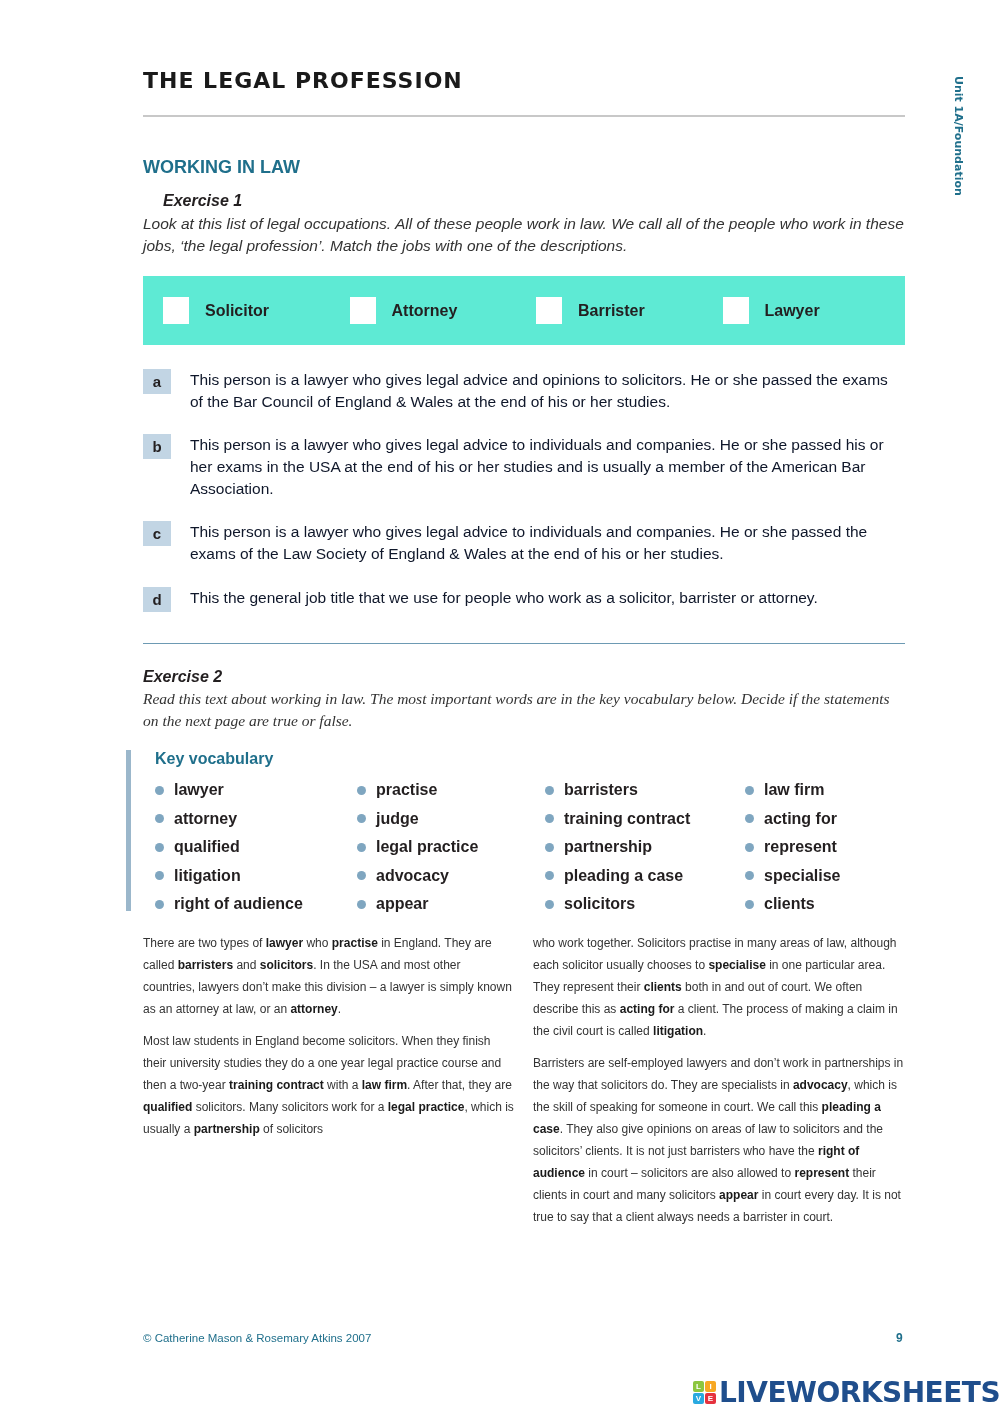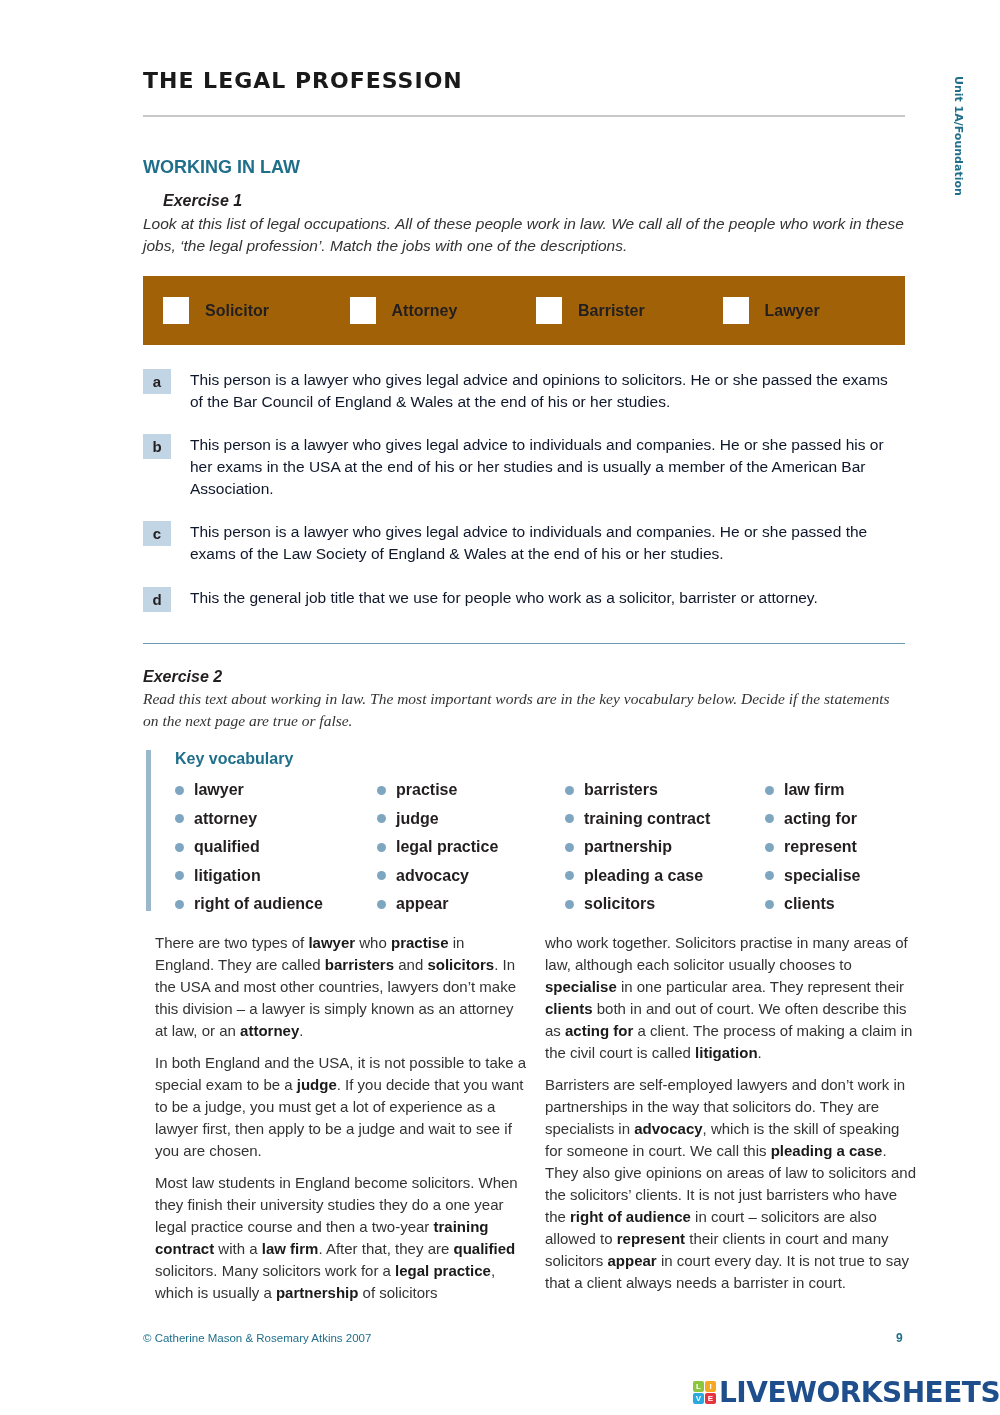--- a/index.html
+++ b/index.html
@@ -34,21 +34,21 @@
     .ex-title {
       position: absolute; left: 143px;
       font-weight: bold; font-style: italic; font-size: 16px; color: #231f20;
     }
     .ex-instructions {
       position: absolute; left: 143px; width: 762px;
       font-style: italic; font-size: 15.5px; line-height: 21.5px; color: #333;
     }
     .options-bar {
       position: absolute; left: 143px; top: 276px; width: 762px; height: 69px;
-      background: #a16207;
+      background: #5eead4;
       display: flex; align-items: center;
     }
     .option {
       width: 186.5px; display: flex; align-items: center; padding-left: 20px;
       cursor: pointer;
     }
     .option-box {
       width: 26px; height: 27px; background: #ffffff; margin-right: 16px;
     }
     .option-label {
@@ -65,21 +65,21 @@
     }
     .desc-text {
       font-size: 15.5px; line-height: 22px; color: #0f172a;
       width: 712px;
     }
     .mid-rule {
       position: absolute; left: 143px; top: 643px; width: 762px; height: 1px;
       background: #6d9ab3;
     }
     .vocab-box {
-      position: absolute; left: 146px; top: 750px; width: 762px; height: 161px;
+      position: absolute; left: 126px; top: 750px; width: 762px; height: 161px;
       border-left: 5px solid #9bb7cb;
     }
     .vocab-heading {
       position: absolute; left: 24px; top: 0px;
       font-weight: bold; font-size: 16px; color: #1f6f8b;
     }
     .vocab-grid {
       position: absolute; left: 24px; top: 26px;
       display: grid;
       grid-template-columns: 202px 188px 200px 150px;
@@ -90,21 +90,21 @@
     .vocab-item {
       display: flex; align-items: center;
       font-weight: bold; font-size: 16px; color: #231f20;
     }
     .bullet {
       width: 9px; height: 9px; border-radius: 50%; background: #7fa6c0;
       margin-right: 10px; flex-shrink: 0;
     }
     .body-col {
       position: absolute; top: 932px; width: 372px;
-      font-size: 15px; line-height: 22px; color: #333; margin-left: 12px;
+      font-size: 12px; line-height: 22px; color: #333;
     }
     .body-col p { margin-bottom: 10px; }
     .body-col b { color: #1a1a1a; }
     .footer-copy {
       position: absolute; left: 143px; top: 1332px;
       font-size: 11.5px; color: #1f6f8b; text-align: center;
     }
     .footer-page {
       position: absolute; left: 896px; top: 1331px;
       font-weight: bold; font-size: 12px; color: #1f6f8b;
@@ -261,21 +261,20 @@
       </div>
     <div class="vocab-item">
         <span class="bullet"></span>
         <span>clients</span>
       </div>
   </div>
 </div>
 
 <div class="body-col" style="left:143px;">
   <p>There are two types of <b>lawyer</b> who <b>practise</b> in England. They are called <b>barristers</b> and <b>solicitors</b>. In the USA and most other countries, lawyers don’t make this division – a lawyer is simply known as an attorney at law, or an <b>attorney</b>.</p>
-  <p>In both England and the USA, it is not possible to take a special exam to be a <b>judge</b>. If you decide that you want to be a judge, you must get a lot of experience as a lawyer first, then apply to be a judge and wait to see if you are chosen.</p>
   <p>Most law students in England become solicitors. When they finish their university studies they do a one year legal practice course and then a two-year <b>training contract</b> with a <b>law firm</b>. After that, they are <b>qualified</b> solicitors. Many solicitors work for a <b>legal practice</b>, which is usually a <b>partnership</b> of solicitors</p>
 </div>
 <div class="body-col" style="left:533px;">
   <p>who work together. Solicitors practise in many areas of law, although each solicitor usually chooses to <b>specialise</b> in one particular area. They represent their <b>clients</b> both in and out of court. We often describe this as <b>acting for</b> a client. The process of making a claim in the civil court is called <b>litigation</b>.</p>
   <p>Barristers are self-employed lawyers and don’t work in partnerships in the way that solicitors do. They are specialists in <b>advocacy</b>, which is the skill of speaking for someone in court. We call this <b>pleading a case</b>. They also give opinions on areas of law to solicitors and the solicitors’ clients. It is not just barristers who have the <b>right of audience</b> in court – solicitors are also allowed to <b>represent</b> their clients in court and many solicitors <b>appear</b> in court every day. It is not true to say that a client always needs a barrister in court.</p>
 </div>
 
 <div class="footer-copy">© Catherine Mason &amp; Rosemary Atkins 2007</div>
 <div class="footer-page">9</div>
 

